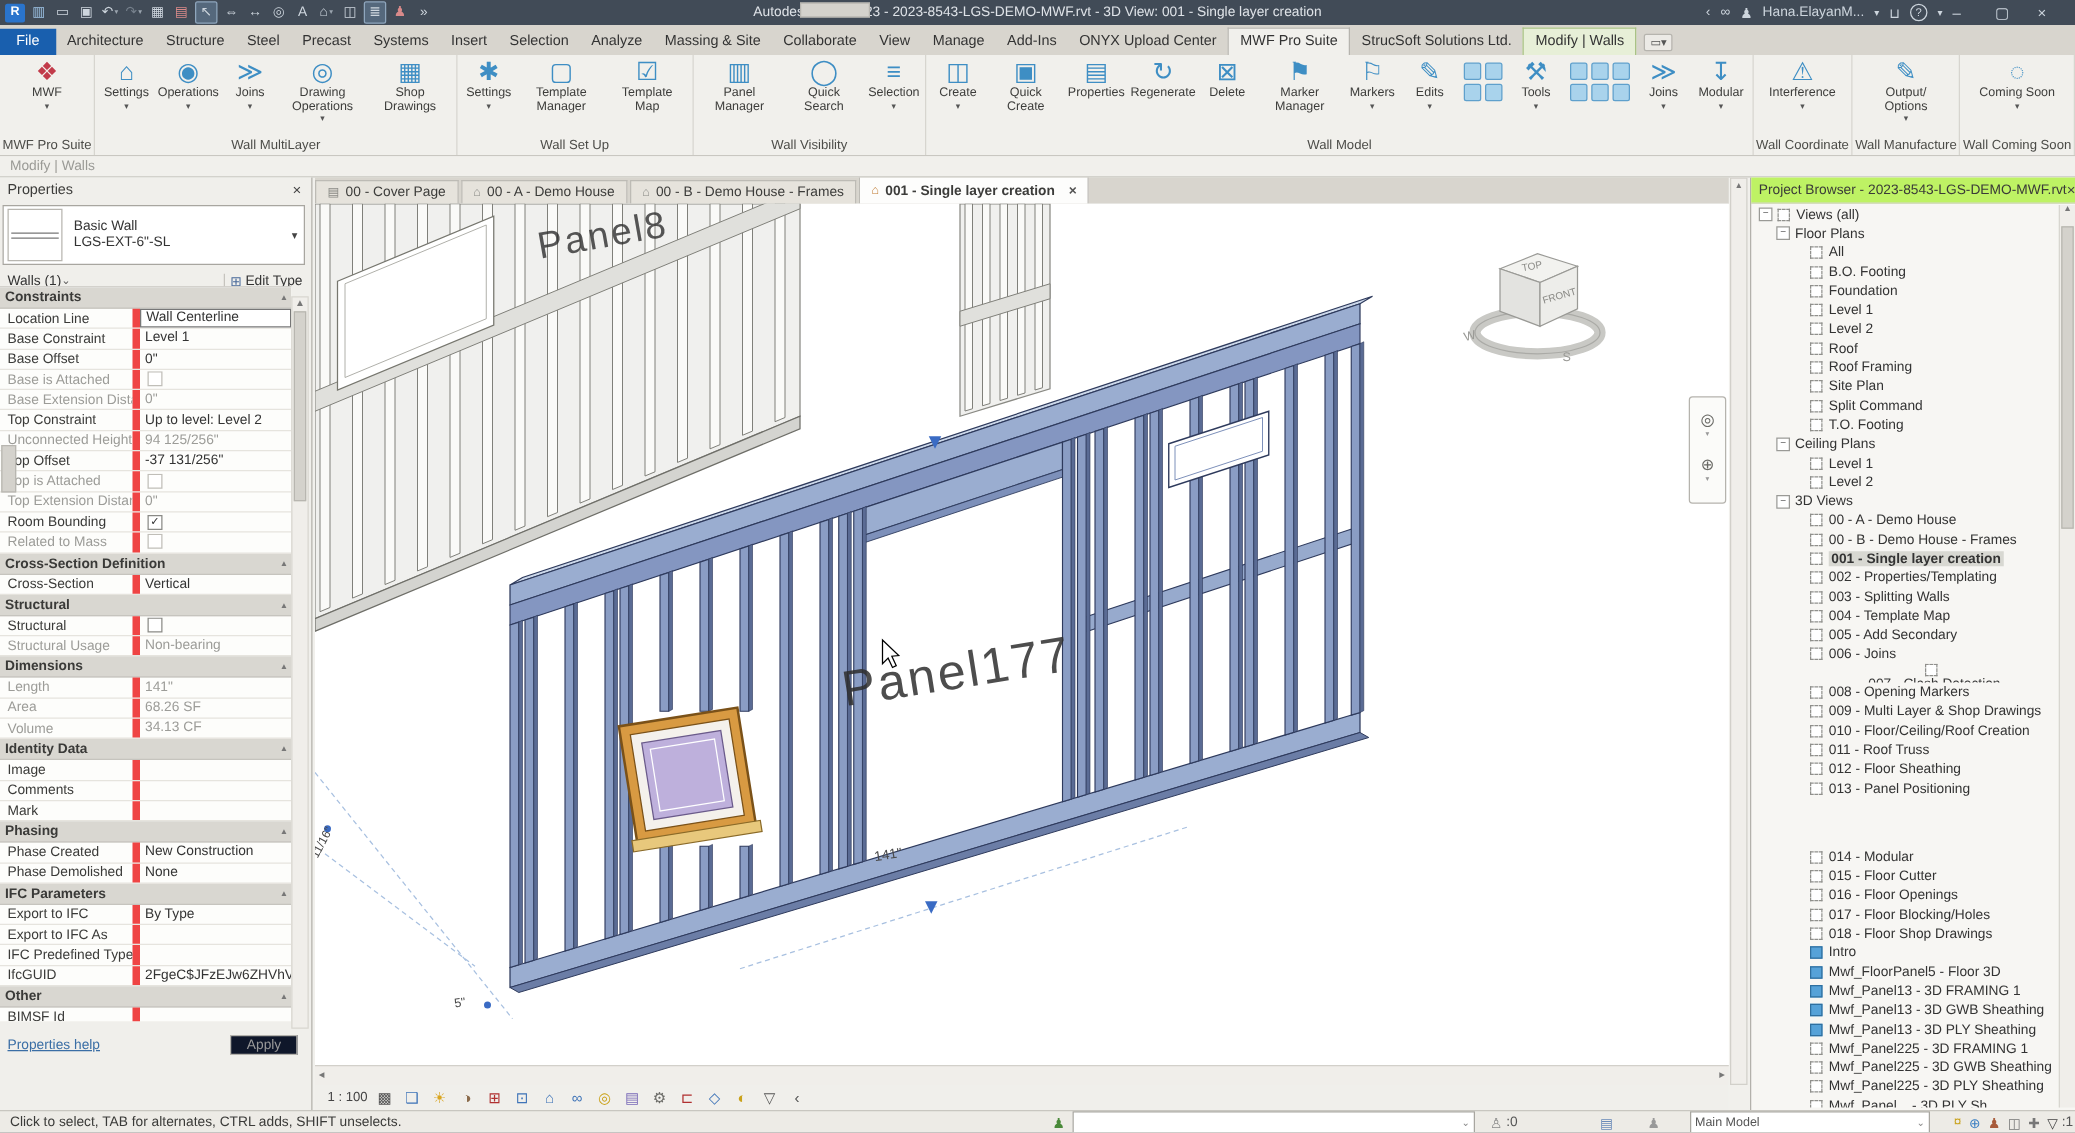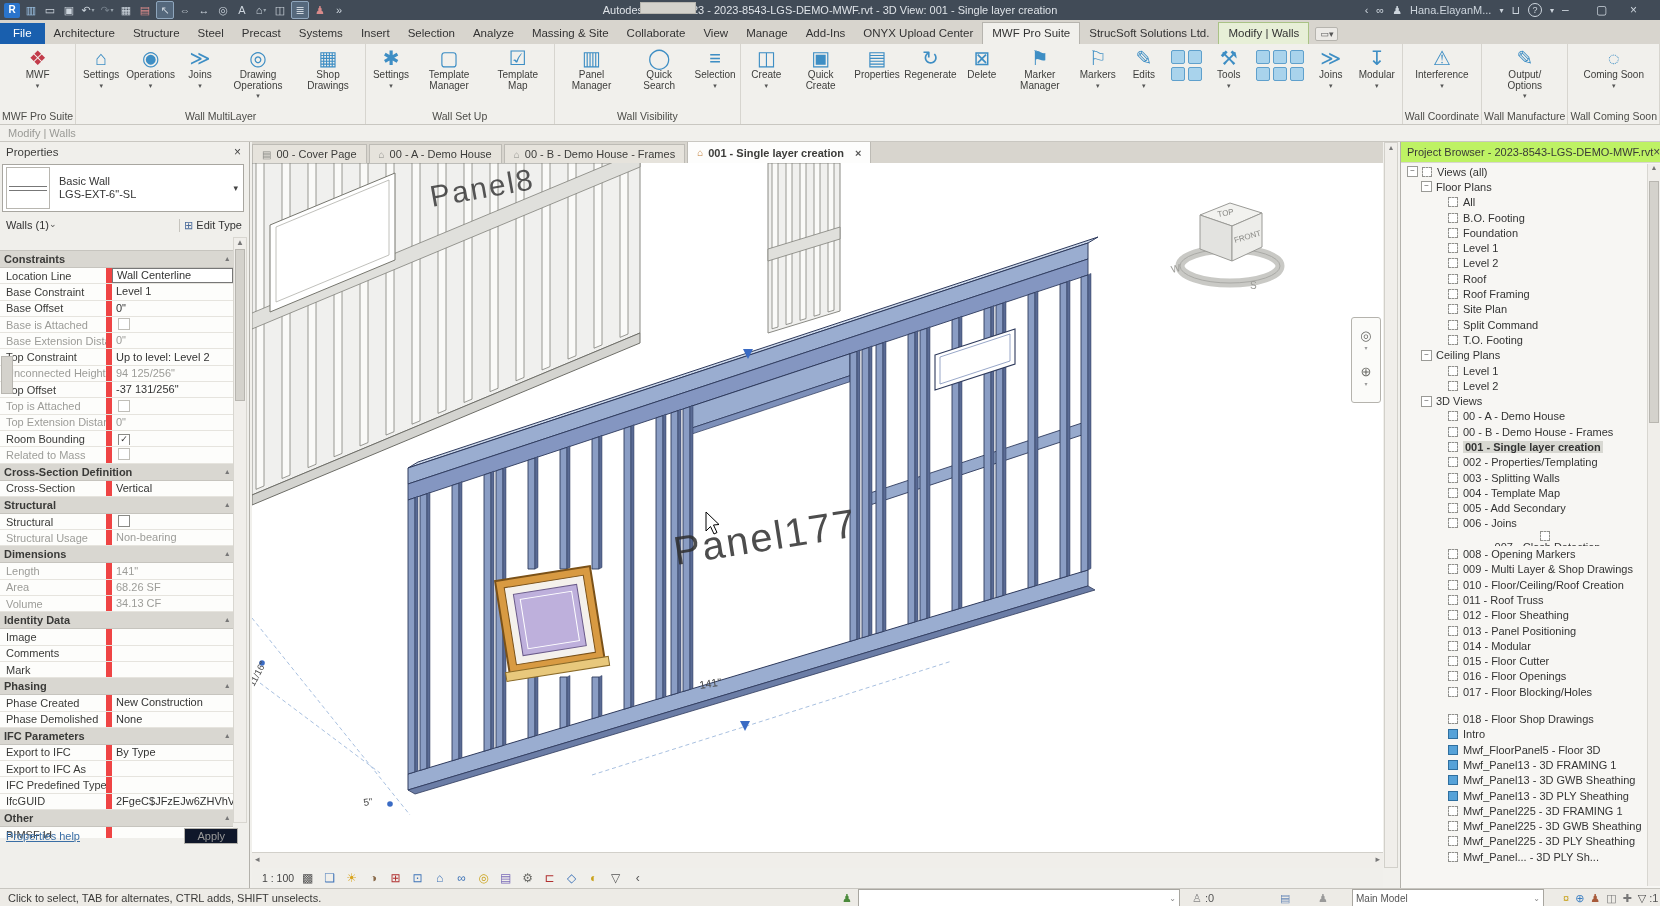--- a/index.html
+++ b/index.html
@@ -58,21 +58,21 @@
            border:1px solid #a8a6a0;display:flex;align-items:center;box-sizing:border-box}
   #thumb{width:38px;height:40px;border:1px solid #b8b6b0;margin:0 9px 0 3px;background:#fff;
          display:flex;flex-direction:column;justify-content:center;gap:3px;padding:0 2px}
   #thumb div{height:0;border-top:1px solid #777}
   .tname{color:#333;line-height:13px}
   #typearrow{margin-left:auto;padding-right:5px;color:#444;font-size:9px}
   #selrow{position:absolute;left:2px;top:74px;width:244px;height:18px;display:flex;
           align-items:center;color:#333}
   #selrow .walls{flex:1;display:flex;justify-content:flex-start;padding:0 4px}
   #edittype{display:flex;align-items:center;gap:3px;border-left:1px solid #c6c4be;padding:0 4px;color:#333}
-  #grid{position:absolute;left:0;top:108px;width:233px;height:587px;background:#fdfdfb;
+  #grid{position:absolute;left:0;top:87px;width:233px;height:587px;background:#fdfdfb;
         border-top:1px solid #c6c4be;overflow:hidden}
   .phead{height:16px;background:#d9d7d1;font-weight:bold;color:#3a3a38;display:flex;
          justify-content:space-between;align-items:center;padding:0 4px;border-bottom:1px solid #c6c4be}
   .phead .pin{font-size:7px;color:#777;font-we</bd>ight:normal}
   .prow{display:flex;height:15.3px;border-bottom:1px solid #e6e4de;align-items:center}
   .plabel{width:100px;padding-left:6px;border-right:6px solid #ef4444;color:#3a3a38;
           white-space:nowrap;overflow:hidden;align-self:stretch;display:flex;align-items:center}
   .pval{flex:1;padding:0 2px 0 4px;color:#333;white-space:nowrap;overflow:hidden;height:13px;line-height:13px}
   .pval.focus{border:1px solid #777;background:#fff}
   .prow.d .plabel,.prow.d .pval{color:#9c9c98}
@@ -336,20 +336,21 @@
             <span class="rb-ic">≫</span>
             <span>Joins</span>
             <span class="rb-ar">▾</span>
           </div>
           <div class="rb-btn">
             <span class="rb-ic">↧</span>
             <span>Modular</span>
             <span class="rb-ar">▾</span>
           </div>
         </div>
+        <div class="rb-cap">Wall Model</div>
       </div>
       <div class="rb-panel">
         <div class="rb-btns">
           <div class="rb-btn">
             <span class="rb-ic">⚠</span>
             <span>Interference</span>
             <span class="rb-ar">▾</span>
           </div>
         </div>
         <div class="rb-cap">Wall Coordinate</div>
@@ -871,37 +872,37 @@
           <span class="tlabel">011 - Roof Truss</span>
         </div>
         <div class="trow" style="padding-left: 45px;">
           <span class="ti plan"></span>
           <span class="tlabel">012 - Floor Sheathing</span>
         </div>
         <div class="trow" style="padding-left: 45px;">
           <span class="ti plan"></span>
           <span class="tlabel">013 - Panel Positioning</span>
         </div>
-        <div class="trow" style="padding-left: 45px;">
+        <div class="trow" style="padding-left: 45px; margin-top: 40px;">
           <span class="ti plan"></span>
           <span class="tlabel">014 - Modular</span>
         </div>
         <div class="trow" style="padding-left: 45px;">
           <span class="ti plan"></span>
           <span class="tlabel">015 - Floor Cutter</span>
         </div>
         <div class="trow" style="padding-left: 45px;">
           <span class="ti plan"></span>
           <span class="tlabel">016 - Floor Openings</span>
         </div>
         <div class="trow" style="padding-left: 45px;">
           <span class="ti plan"></span>
           <span class="tlabel">017 - Floor Blocking/Holes</span>
         </div>
-        <div class="trow" style="padding-left: 45px; margin-top: 12px;">
+        <div class="trow" style="padding-left: 45px;">
           <span class="ti plan"></span>
           <span class="tlabel">018 - Floor Shop Drawings</span>
         </div>
         <div class="trow" style="padding-left: 45px;">
           <span class="ti blue"></span>
           <span class="tlabel">Intro</span>
         </div>
         <div class="trow" style="padding-left: 45px;">
           <span class="ti blue"></span>
           <span class="tlabel">Mwf_FloorPanel5 - Floor 3D</span>

